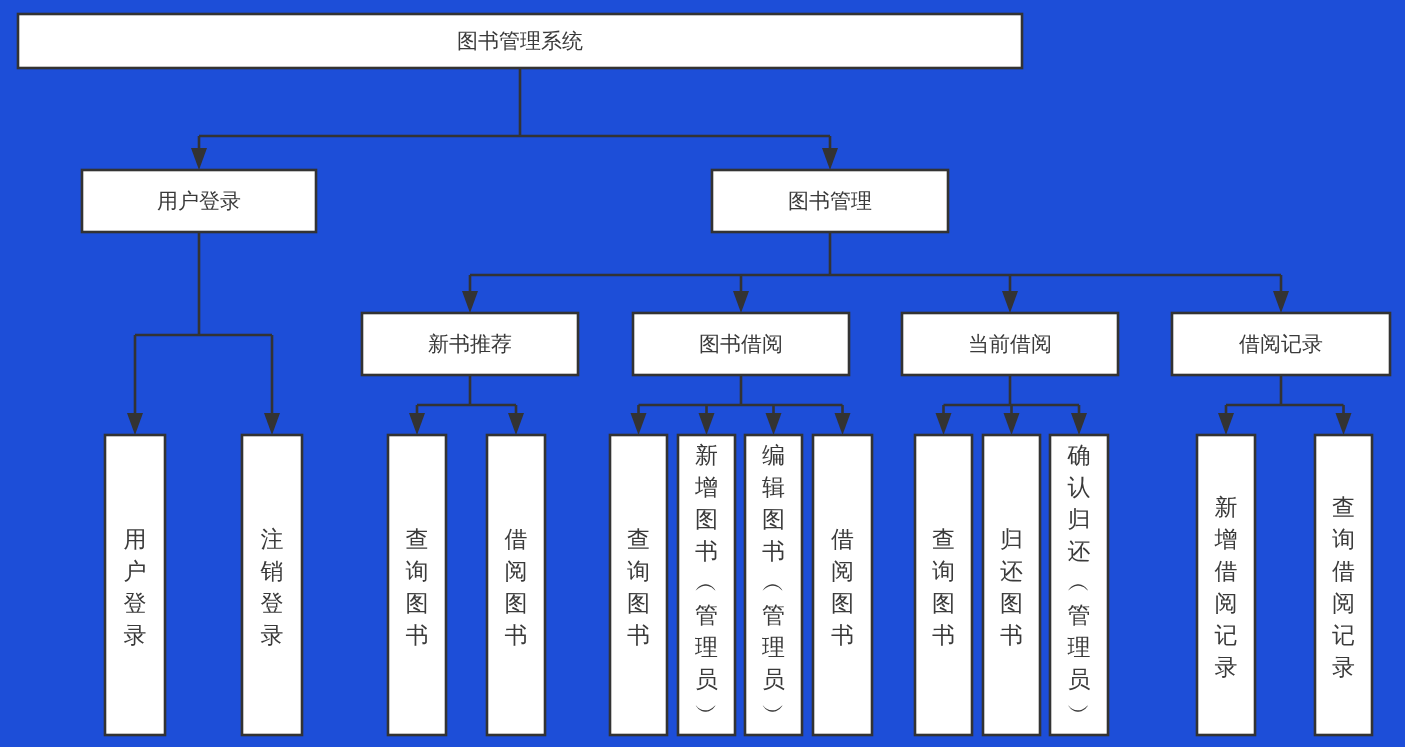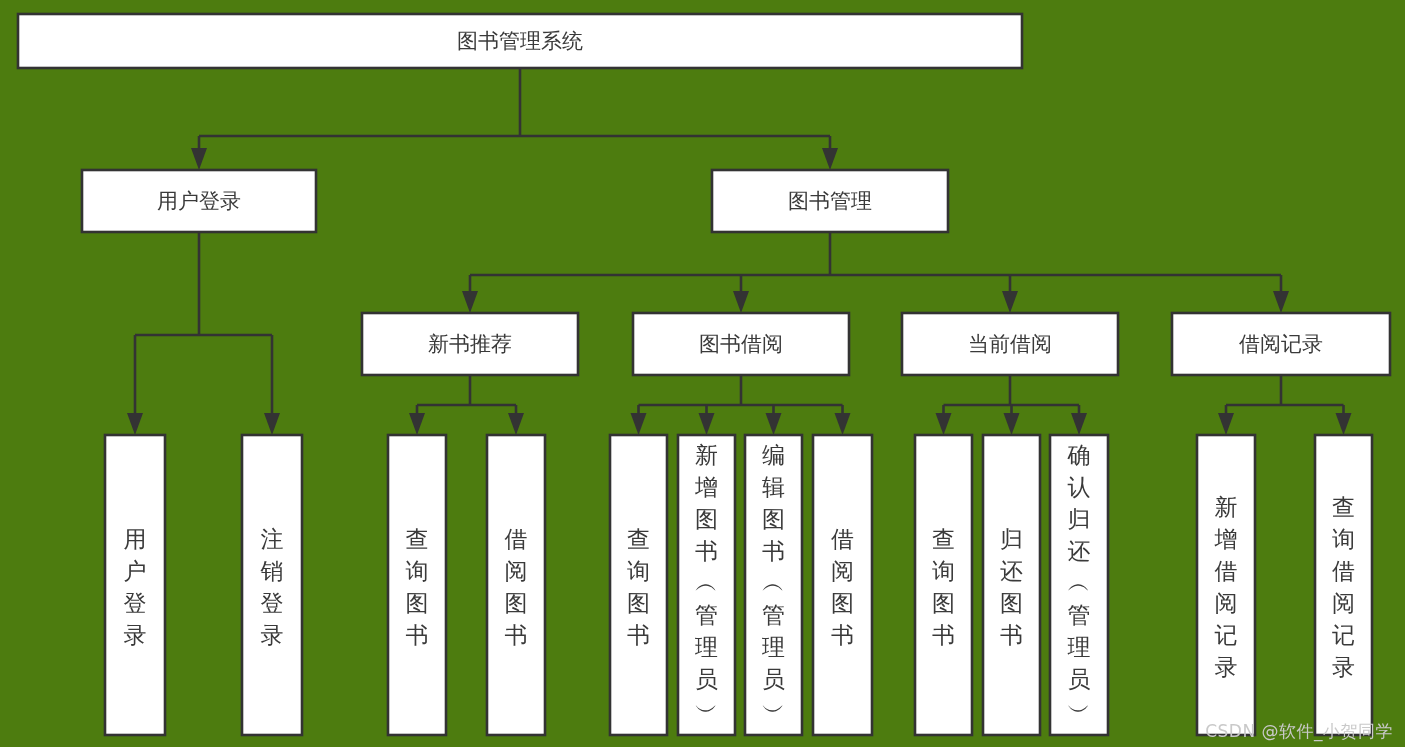--- a/index.html
+++ b/index.html
@@ -11,21 +11,21 @@
   body {
     width: 1405px;
     height: 747px;
     font-family: "DejaVu Sans", "Liberation Sans", sans-serif;
     overflow: hidden;
   }
   #diagram-root {
     position: relative;
     width: 1405px;
     height: 747px;
-    background: #4d7c0f;
+    background: #1d4ed8;
   }
   svg.diagram-canvas {
     position: absolute;
     left: 0;
     top: 0;
     width: 1405px;
     height: 747px;
     display: block;
   }
   .node-box {
@@ -217,14 +217,13 @@
         <g>
           <rect x="1197" y="435" width="58" height="300" class="node-box"></rect>
           <text x="1226" y="515" class="node-label-v-char"><tspan x="1226" dy="0">新</tspan><tspan x="1226" dy="32">增</tspan><tspan x="1226" dy="32">借</tspan><tspan x="1226" dy="32">阅</tspan><tspan x="1226" dy="32">记</tspan><tspan x="1226" dy="32">录</tspan></text>
         </g>
         <g>
           <rect x="1315" y="435" width="57" height="300" class="node-box"></rect>
           <text x="1343.5" y="515" class="node-label-v-char"><tspan x="1343.5" dy="0">查</tspan><tspan x="1343.5" dy="32">询</tspan><tspan x="1343.5" dy="32">借</tspan><tspan x="1343.5" dy="32">阅</tspan><tspan x="1343.5" dy="32">记</tspan><tspan x="1343.5" dy="32">录</tspan></text>
         </g>
       </g>
   </svg>
-  <div class="watermark-text">CSDN @软件_小贺同学</div>
 </div>
 
 </body></html>

